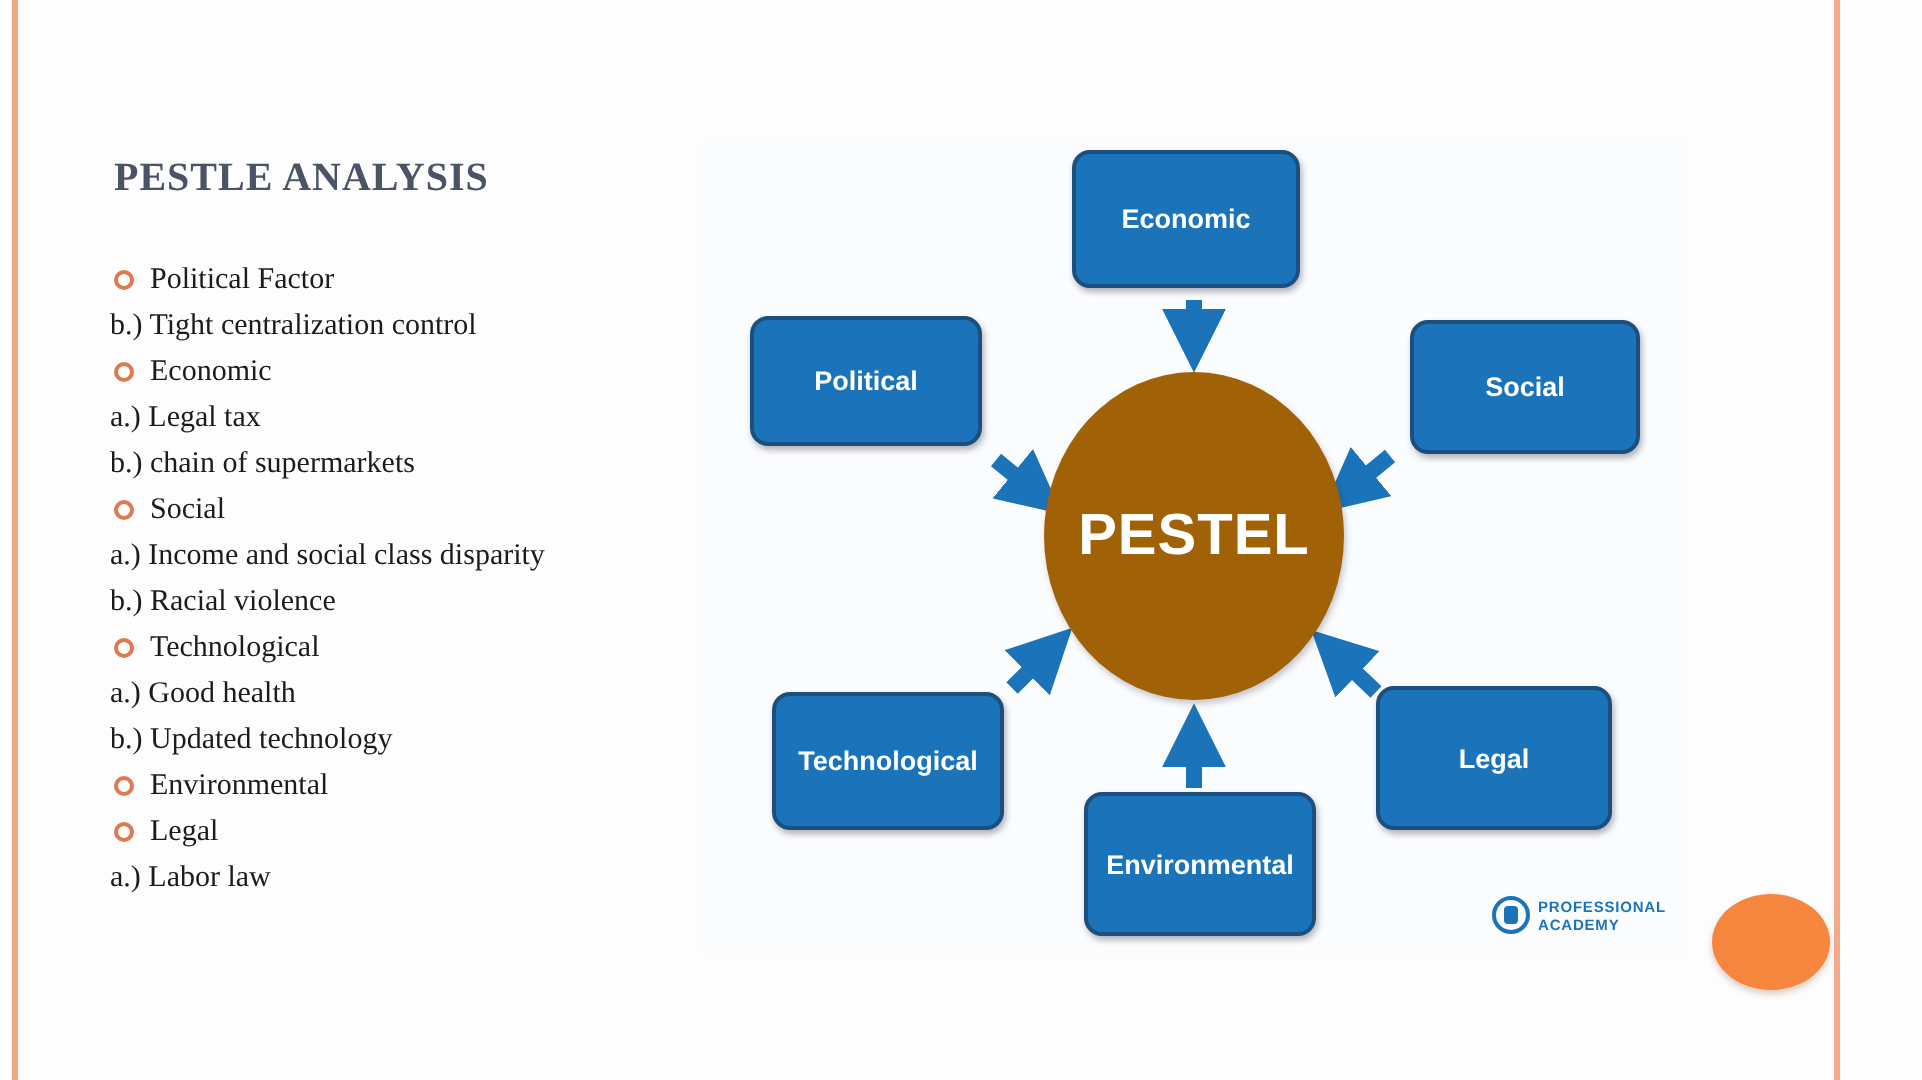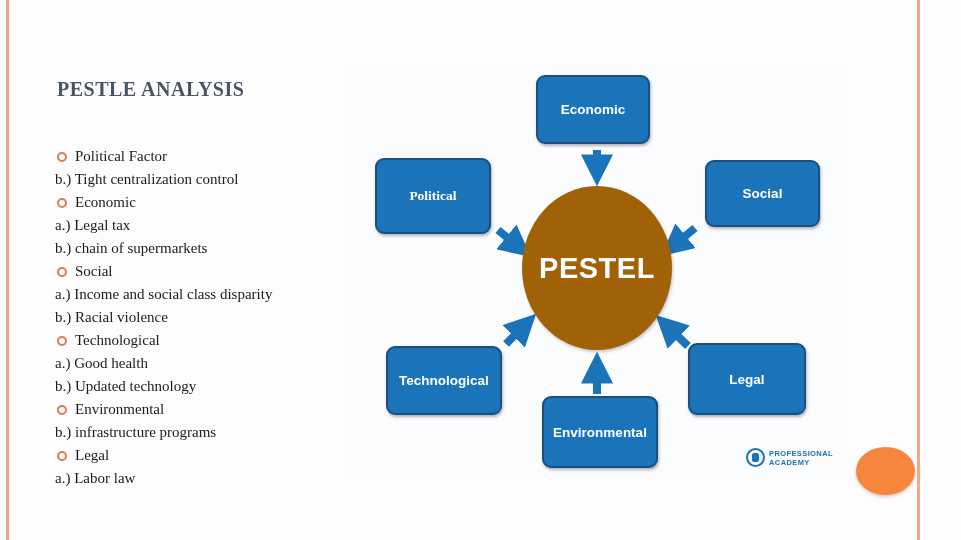--- a/index.html
+++ b/index.html
@@ -30,21 +30,21 @@
   
   .title{
     position:absolute;left:57px;top:72px;z-index:1;
     font-size:20px;line-height:34px;font-weight:bold;
     color:#4a5466;letter-spacing:0.5px;white-space:nowrap;
     font-family:"Liberation Serif", serif;
   }
   
   .list{
     position:absolute;left:55px;top:129px;z-index:1;width:310px;
-    font-size:15px;color:#1b1b1b;margin-top:16px;
+    font-size:15px;color:#1b1b1b;
   }
   .line{height:23px;line-height:23px;white-space:nowrap;}
   .ring{
     display:inline-block;width:6px;height:6px;
     border:2px solid #dc7a52;border-radius:50%;
     margin:0 8px 1px 2px;vertical-align:middle;
     background:transparent;
   }
   
   .diagram{
@@ -57,21 +57,21 @@
     border:2px solid #1a4f7e;
     border-radius:9px;
     box-shadow:1px 2px 3px rgba(40,40,60,0.35);
     color:#fff;
     font-family:"Liberation Sans", sans-serif;
     font-size:13.5px;font-weight:bold;
     display:flex;align-items:center;justify-content:center;
     box-sizing:border-box;
   }
   .dbox-economic     {left:186px;top:5px;  width:114px;height:69px;}
-  .dbox-political    {left:25px; top:88px; width:116px;height:76px;font-family:Liberation Serif, serif;}
+  .dbox-political    {left:25px; top:88px; width:116px;height:65px;}
   .dbox-social       {left:355px;top:90px; width:115px;height:67px;}
   .dbox-technological{left:36px; top:276px;width:116px;height:69px;}
   .dbox-environmental{left:192px;top:326px;width:116px;height:72px;}
   .dbox-legal        {left:338px;top:273px;width:118px;height:72px;}
   .dcircle{
     position:absolute;left:172px;top:116px;width:150px;height:164px;
     background:#a16207;border-radius:50%;
     display:flex;align-items:center;justify-content:center;
     color:#fff;font-family:"Liberation Sans", sans-serif;
     font-size:29px;font-weight:bold;letter-spacing:0.5px;
@@ -120,21 +120,20 @@
     <div class="line"><span class="ring"></span><span>Economic</span></div>
     <div class="line">a.) Legal tax</div>
     <div class="line">b.) chain of supermarkets</div>
     <div class="line"><span class="ring"></span><span>Social</span></div>
     <div class="line">a.) Income and social class disparity</div>
     <div class="line">b.) Racial violence</div>
     <div class="line"><span class="ring"></span><span>Technological</span></div>
     <div class="line">a.) Good health</div>
     <div class="line">b.) Updated technology</div>
     <div class="line"><span class="ring"></span><span>Environmental</span></div>
-    <div class="line">b.) infrastructure programs</div>
     <div class="line"><span class="ring"></span><span>Legal</span></div>
     <div class="line">a.) Labor law</div>
   </div>
 
   <div class="diagram">
 
     <svg class="arrows" viewBox="0 0 495 408" width="495" height="408">
       <defs>
         <marker id="ah" markerWidth="4" markerHeight="4" refX="2.2" refY="2" orient="auto">
           <path d="M0,0 L4,2 L0,4 z" fill="#1b74b9"></path>

